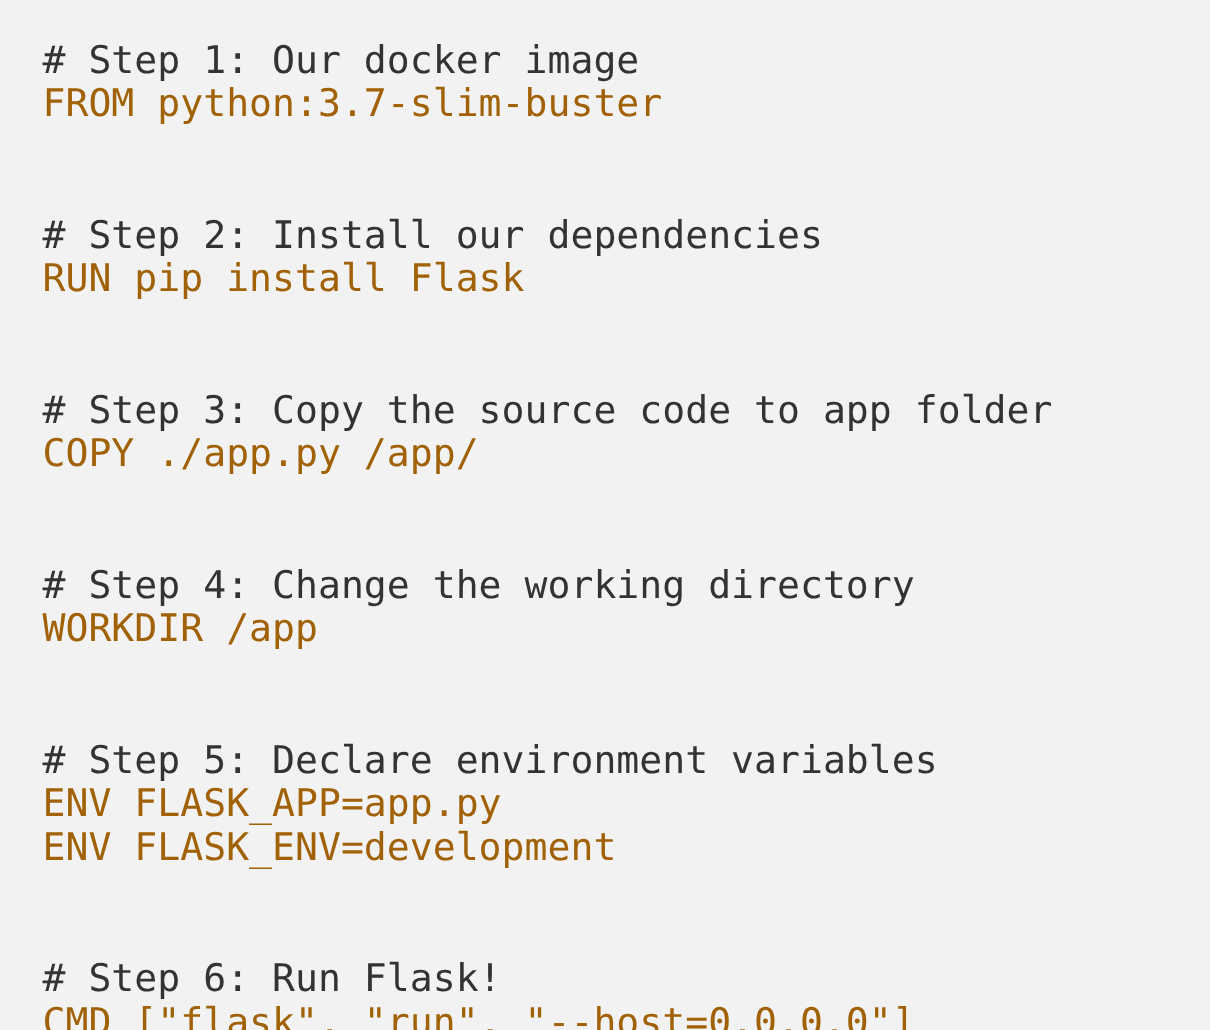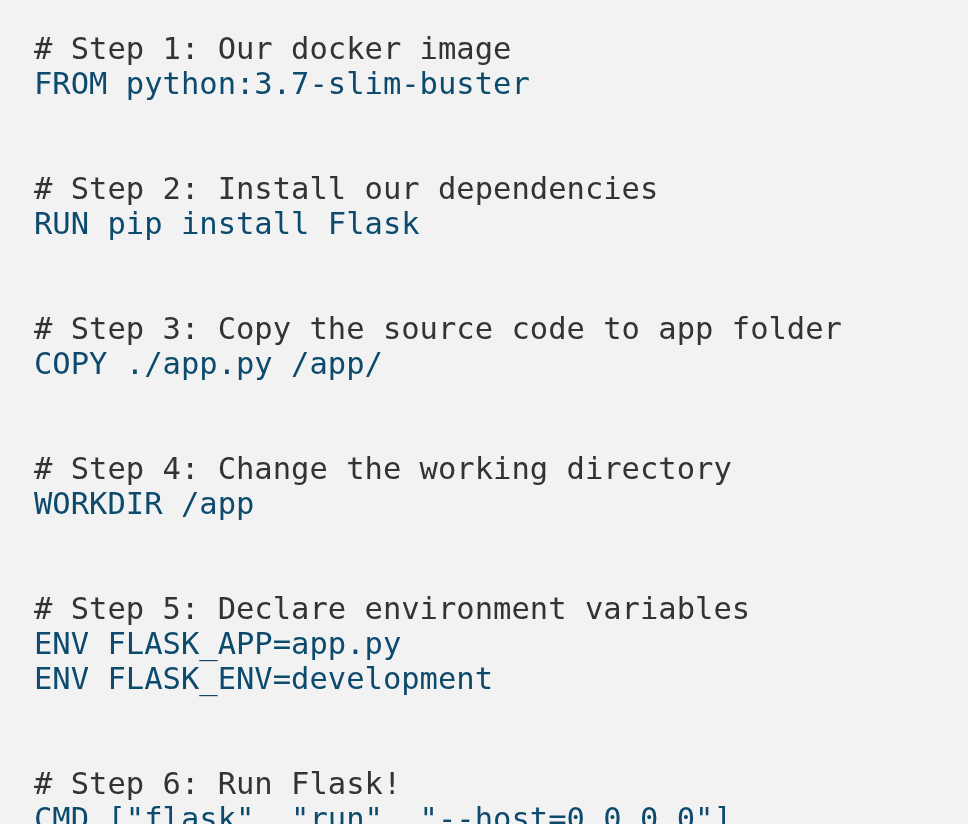--- a/index.html
+++ b/index.html
@@ -39,21 +39,21 @@
     height: 35px;
     white-space: pre;
   }
   .code-line.blank {
     height: 35px;
   }
   .code-line.comment {
     color: #333333;
   }
   .code-line.instruction {
-    color: #0c4a6e;
+    color: #a16207;
   }
 </style>
 </head>
 <body>
 
 <div class="code-block">
   <pre class="code-listing" id="code-listing"><span class="code-line comment"># Step 1: Our docker image</span><span class="code-line instruction">FROM python:3.7-slim-buster</span><span class="code-line blank"></span><span class="code-line blank"></span><span class="code-line comment"># Step 2: Install our dependencies</span><span class="code-line instruction">RUN pip install Flask</span><span class="code-line blank"></span><span class="code-line blank"></span><span class="code-line comment"># Step 3: Copy the source code to app folder</span><span class="code-line instruction">COPY ./app.py /app/</span><span class="code-line blank"></span><span class="code-line blank"></span><span class="code-line comment"># Step 4: Change the working directory</span><span class="code-line instruction">WORKDIR /app</span><span class="code-line blank"></span><span class="code-line blank"></span><span class="code-line comment"># Step 5: Declare environment variables</span><span class="code-line instruction">ENV FLASK_APP=app.py</span><span class="code-line instruction">ENV FLASK_ENV=development</span><span class="code-line blank"></span><span class="code-line blank"></span><span class="code-line comment"># Step 6: Run Flask!</span><span class="code-line instruction">CMD ["flask", "run", "--host=0.0.0.0"]</span></pre>
 </div>
 
 </body></html>

